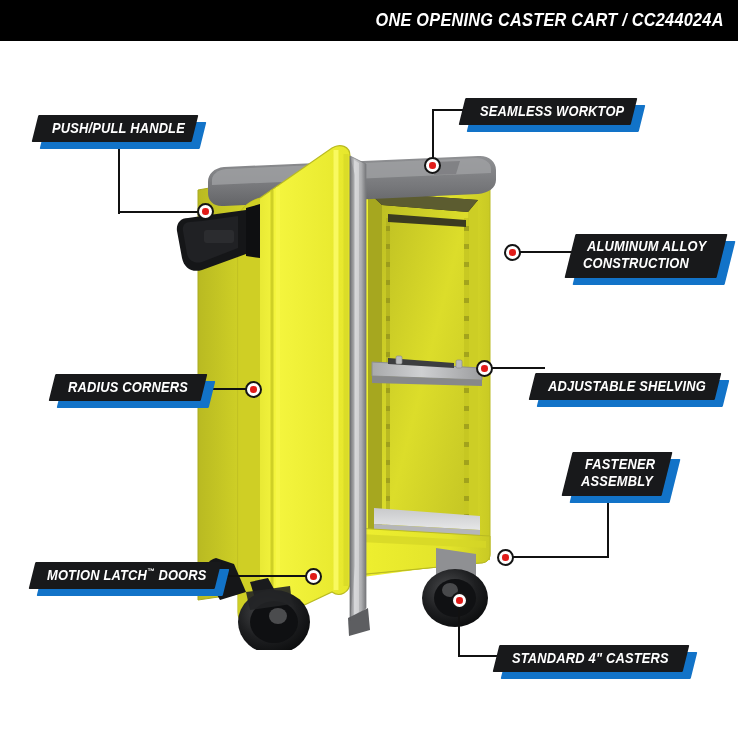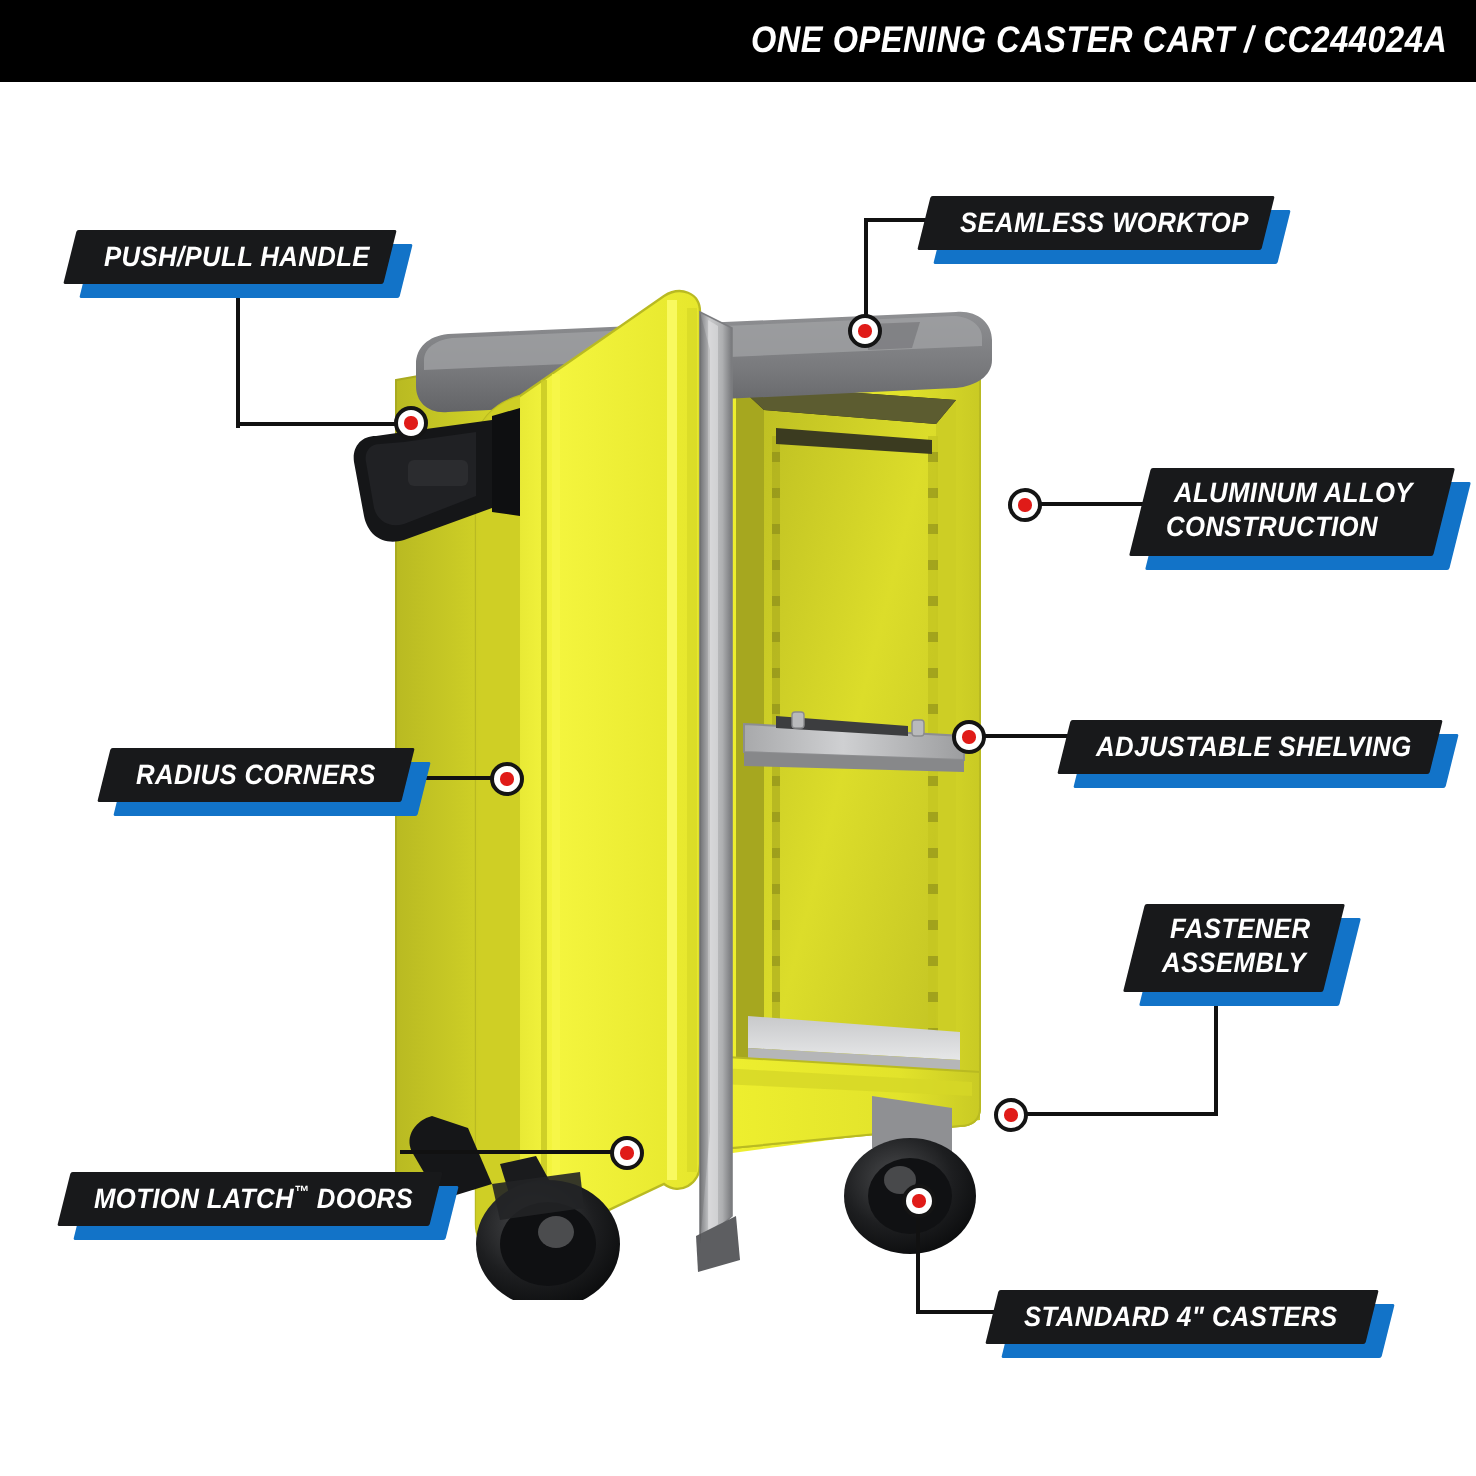--- a/index.html
+++ b/index.html
@@ -272,21 +272,21 @@
       <div class="cl-blue" style="left:8px;top:7px;width:152px;height:44px;"></div>
       <div class="cl-black" style="left:0;top:0;width:152px;height:44px;"></div>
       <div class="cl-text" style="left:17px;top:5px;font-size:14px;">ALUMINUM ALLOY</div>
       <div class="cl-text" style="left:13px;top:22px;font-size:14px;">CONSTRUCTION</div>
     </div>
     <div class="dot" style="left:504px;top:244px;"></div>
   </div>
 
   <div class="callout">
     <div class="lead lead-h" style="left:491px;top:367px;width:54px;"></div>
-    <div style="position:absolute;left:532px;top:360px;width:186px;height:19px;">
+    <div style="position:absolute;left:532px;top:373px;width:186px;height:19px;">
       <div class="cl-blue" style="left:8px;top:7px;width:186px;height:27px;"></div>
       <div class="cl-black" style="left:0;top:0;width:186px;height:27px;"></div>
       <div class="cl-text" style="left:16px;top:6px;font-size:14px;">ADJUSTABLE SHELVING</div>
     </div>
     <div class="dot" style="left:476px;top:360px;"></div>
   </div>
 
   <div class="callout">
     <div class="lead lead-h" style="left:188px;top:388px;width:60px;"></div>
     <div style="position:absolute;left:52px;top:374px;width:152px;height:17px;">
@@ -304,21 +304,21 @@
       <div class="cl-blue" style="left:8px;top:7px;width:100px;height:44px;"></div>
       <div class="cl-black" style="left:0;top:0;width:100px;height:44px;"></div>
       <div class="cl-text" style="left:18px;top:5px;font-size:14px;">FASTENER</div>
       <div class="cl-text" style="left:14px;top:22px;font-size:14px;">ASSEMBLY</div>
     </div>
     <div class="dot" style="left:497px;top:549px;"></div>
   </div>
 
   <div class="callout">
     <div class="lead lead-h" style="left:200px;top:575px;width:110px;"></div>
-    <div style="position:absolute;left:32px;top:586px;width:186px;height:27px;text-align:right;">
+    <div style="position:absolute;left:32px;top:562px;width:186px;height:27px;text-align:right;">
       <div class="cl-blue" style="left:8px;top:7px;width:186px;height:27px;"></div>
       <div class="cl-black" style="left:0;top:0;width:186px;height:27px;"></div>
       <div class="cl-text" style="left:15px;top:6px;font-size:14px;">MOTION LATCH<sup>™</sup> DOORS</div>
     </div>
     <div class="dot" style="left:305px;top:568px;"></div>
   </div>
 
   <div class="callout">
     <div class="lead lead-v" style="left:458px;top:604px;height:53px;"></div>
     <div class="lead lead-h" style="left:458px;top:655px;width:52px;"></div>

